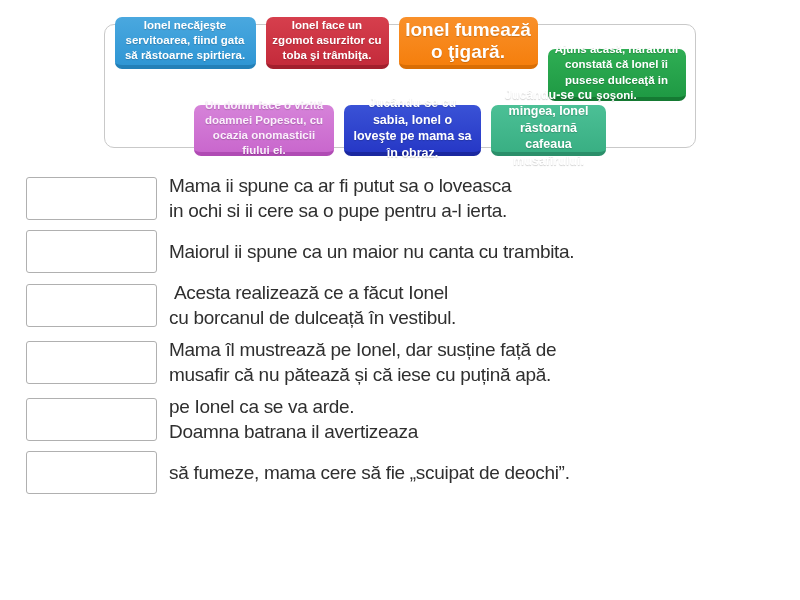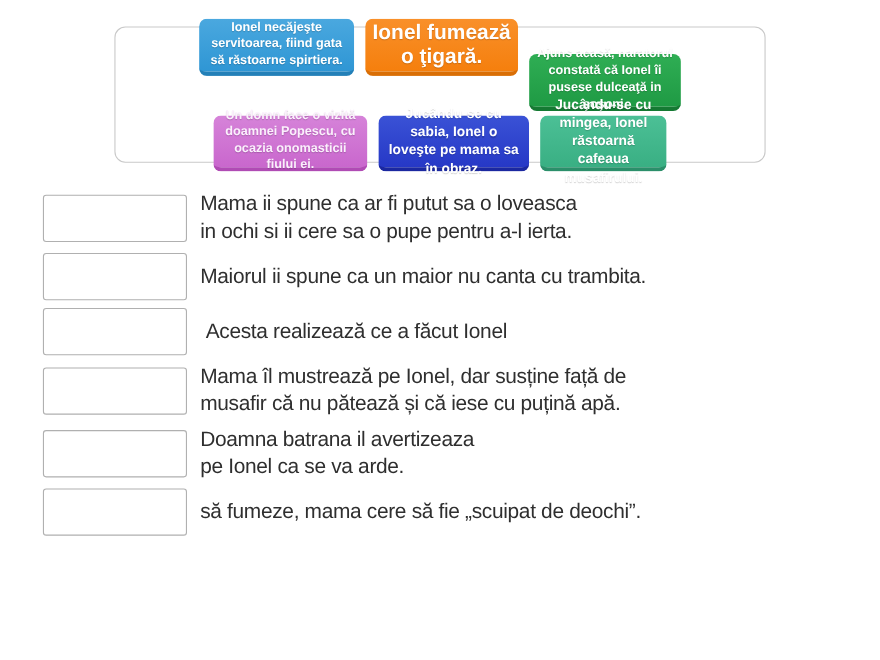--- a/index.html
+++ b/index.html
@@ -51,21 +51,21 @@
   .tile-2 { width: 123px; background: linear-gradient(180deg,#d63f4d,#c42b3b); border-bottom: 4px solid #a21f2d; }
   .tile-3 { width: 139px; background: linear-gradient(180deg,#f9902a,#f57f0d); border-bottom: 4px solid #d96e05; font-size: 19px; line-height: 1.15; }
   .tile-4 { width: 138px; background: linear-gradient(180deg,#2fae54,#1f9a44); border-bottom: 4px solid #157a33; margin-top: 34px; }
   .tile-5 { width: 140px; background: linear-gradient(180deg,#d683d9,#c967cd); border-bottom: 4px solid #b04bb4; color: #fbeffc; }
   .tile-6 { width: 137px; background: linear-gradient(180deg,#3a52d6,#2638c6); border-bottom: 4px solid #1b28a0; font-size: 12.5px; }
   .tile-7 { width: 115px; background: linear-gradient(180deg,#4cc096,#39af83); border-bottom: 4px solid #2b8f6a; font-size: 12.5px; }
 
   
   .match-list {
     position: absolute;
-    left: 39px; top: 173px;
+    left: 26px; top: 173px;
     width: 740px;
   }
   .match-row {
     display: flex;
     align-items: center;
     margin-bottom: 7px;
     min-height: 43px;
   }
   .drop-slot {
     flex: 0 0 131px;
@@ -85,20 +85,21 @@
   .clue .indent { padding-left: 5px; }
 </style>
 </head>
 <body>
 
 <div class="stage">
 
   <div class="panel">
     <div class="tile-row row-1">
       <div class="tile tile-1">Ionel necăjeşte servitoarea, fiind gata să răstoarne spirtiera.</div>
+      <div class="tile tile-2">Ionel face un zgomot asurzitor cu toba şi trâmbiţa.</div>
       <div class="tile tile-3">Ionel fumează o ţigară.</div>
       <div class="tile tile-4">Ajuns acasă, naratorul constată că Ionel îi pusese dulceaţă in şoşoni.</div>
     </div>
     <div class="tile-row row-2">
       <div class="tile tile-5">Un domn face o vizită doamnei Popescu, cu ocazia onomasticii fiului ei.</div>
       <div class="tile tile-6">Jucându-se cu sabia, Ionel o loveşte pe mama sa în obraz.</div>
       <div class="tile tile-7">Jucându-se cu mingea, Ionel răstoarnă cafeaua musafirului.</div>
     </div>
   </div>
 
@@ -117,37 +118,38 @@
       <div class="clue">
         <div>Maiorul ii spune ca un maior nu canta cu trambita.</div>
         <div></div>
       </div>
     </div>
 
     <div class="match-row">
       <div class="drop-slot"></div>
       <div class="clue">
         <div class="indent">Acesta realizează ce a făcut Ionel</div>
+        <div>cu borcanul de dulceață în vestibul.</div>
       </div>
     </div>
 
     <div class="match-row">
       <div class="drop-slot"></div>
       <div class="clue">
         <div>Mama îl mustrează pe Ionel, dar susține față de</div>
         <div>musafir că nu pătează și că iese cu puțină apă.</div>
       </div>
     </div>
 
 
     <div class="match-row">
       <div class="drop-slot"></div>
       <div class="clue">
+        <div>pe Ionel ca se va arde.</div>
         <div>Doamna batrana il avertizeaza</div>
-        <div>pe Ionel ca se va arde.</div>
       </div>
     </div>
 
     <div class="match-row">
       <div class="drop-slot"></div>
       <div class="clue">
         <div>să fumeze, mama cere să fie „scuipat de deochi”.</div>
       </div>
     </div>
 

